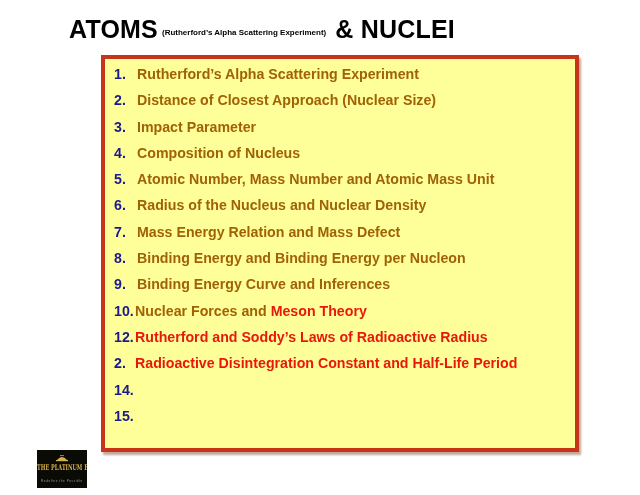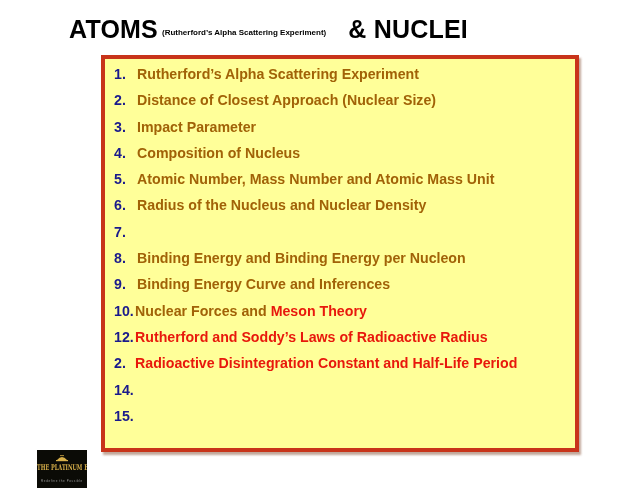--- a/index.html
+++ b/index.html
@@ -24,21 +24,21 @@
     line-height: 30px;
   }
   .title .big {
     font-size: 25px;
     letter-spacing: 0.2px;
     margin-left: 8px;
   }
   .title .small {
     font-size: 8px;
     vertical-align: 3px;
-    margin: 0 14px 0 4px;
+    margin: 0 1px 0 4px;
   }
   .box {
     position: absolute;
     left: 101px;
     top: 55px;
     width: 470px;
     height: 389px;
     background: #ffff99;
     border: 4px solid #c8341a;
     box-shadow: 2px 3px 2px rgba(120, 60, 30, 0.45);
@@ -142,20 +142,21 @@
     <li class="item">
       <span class="num">5.</span>
       <span class="txt c-blue">Atomic Number, Mass Number and Atomic Mass Unit</span>
     </li>
     <li class="item">
       <span class="num">6.</span>
       <span class="txt c-blue">Radius of the Nucleus and Nuclear Density</span>
     </li>
     <li class="item">
       <span class="num">7.</span>
+      <span class="txt c-blue">Mass Energy Relation and Mass Defect</span>
     </li>
     <li class="item">
       <span class="num">8.</span>
       <span class="txt c-blue">Binding Energy and Binding Energy per Nucleon</span>
     </li>
     <li class="item">
       <span class="num">9.</span>
       <span class="txt c-blue">Binding Energy Curve and Inferences</span>
     </li>
     <li class="item">

